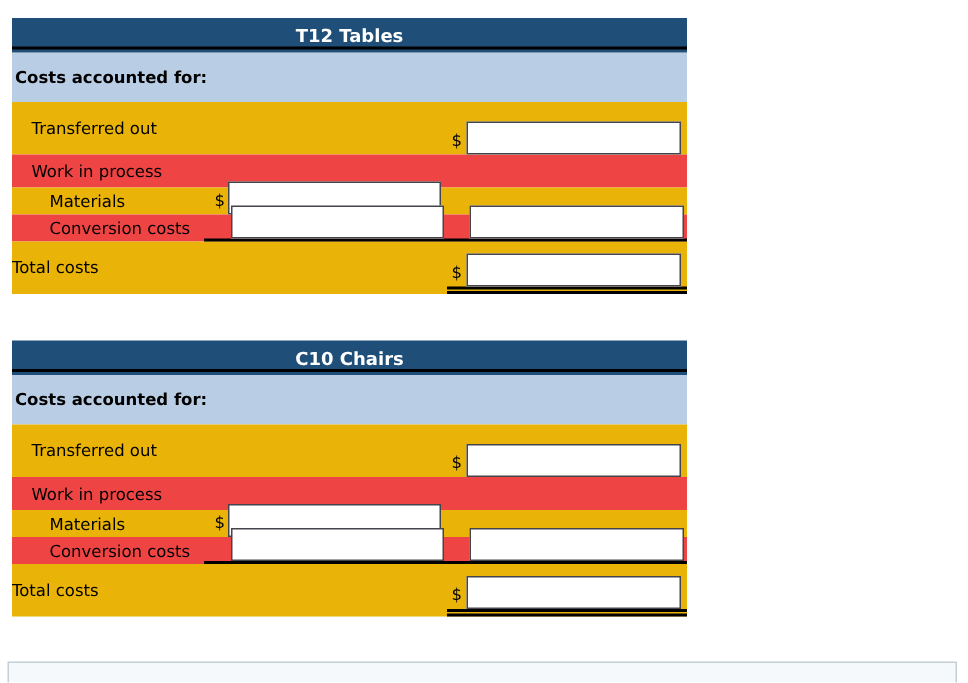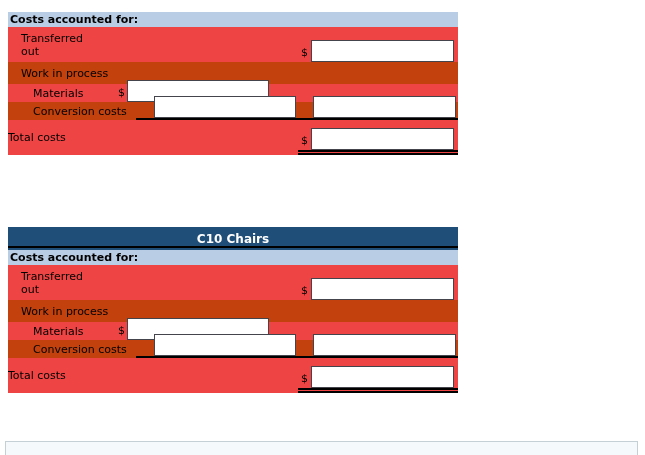--- a/index.html
+++ b/index.html
@@ -12,27 +12,27 @@
   .tbl-header{
     height:23px;background:#1F4E78;position:relative;
     display:flex;align-items:center;justify-content:center;
     color:#ffffff;font-weight:bold;font-size:12px;
   }
   .tbl-header::after{
     content:"";position:absolute;left:0;right:0;bottom:2px;height:2px;background:#000;
   }
   .row{display:flex;align-items:stretch;}
   .row .lbl{flex:1;align-self:center;font-size:11px;color:#000;line-height:13px;}
-  .section-row{height:15px;background:#B9CDE4;display:flex;align-items:center;}
+  .section-row{height:33px;background:#B9CDE4;display:flex;align-items:center;}
   .section-row .lbl{font-weight:bold;padding-left:2px;}
   .ind1{padding-left:13px;}
   .ind2{padding-left:25px;}
   .ind3{}
-  .row-a{background:#ef4444;gap:25px;}
-  .row-b{background:#c2410c;}
+  .row-a{background:#eab308;}
+  .row-b{background:#ef4444;}
   .h35{height:35px;}
   .h22{height:22px;}
   .h34{height:18px;}
   .cell{display:flex;align-items:flex-end;box-sizing:border-box;}
   .col1{width:162px;}
   .col2{width:160px;}
   .dollar{font-size:11px;line-height:13px;margin-bottom:3px;color:#000;}
   .col1 .dollar{margin-left:7px;margin-right:2px;}
   .col2 .dollar{margin-left:3px;margin-right:3px;}
   .inbox{
@@ -48,20 +48,21 @@
   .conv2-box{margin-left:15px;}
   .bottom-panel{
     position:absolute;left:5px;top:441px;width:633px;height:20px;
     background:#F6F9FB;border:1px solid #C5CFD6;box-sizing:border-box;
   }
 </style>
 </head>
 <body>
 
 <section class="acct-table" style="top:12px">
+  <div class="tbl-header">T12 Tables</div>
 
   <div class="row section-row">
     <span class="lbl">Costs accounted for:</span>
   </div>
 
   <div class="row row-a h35">
     <span class="lbl ind1">Transferred out</span>
     <div class="cell col1"></div>
     <div class="cell col2">
       <span class="dollar">$</span>

